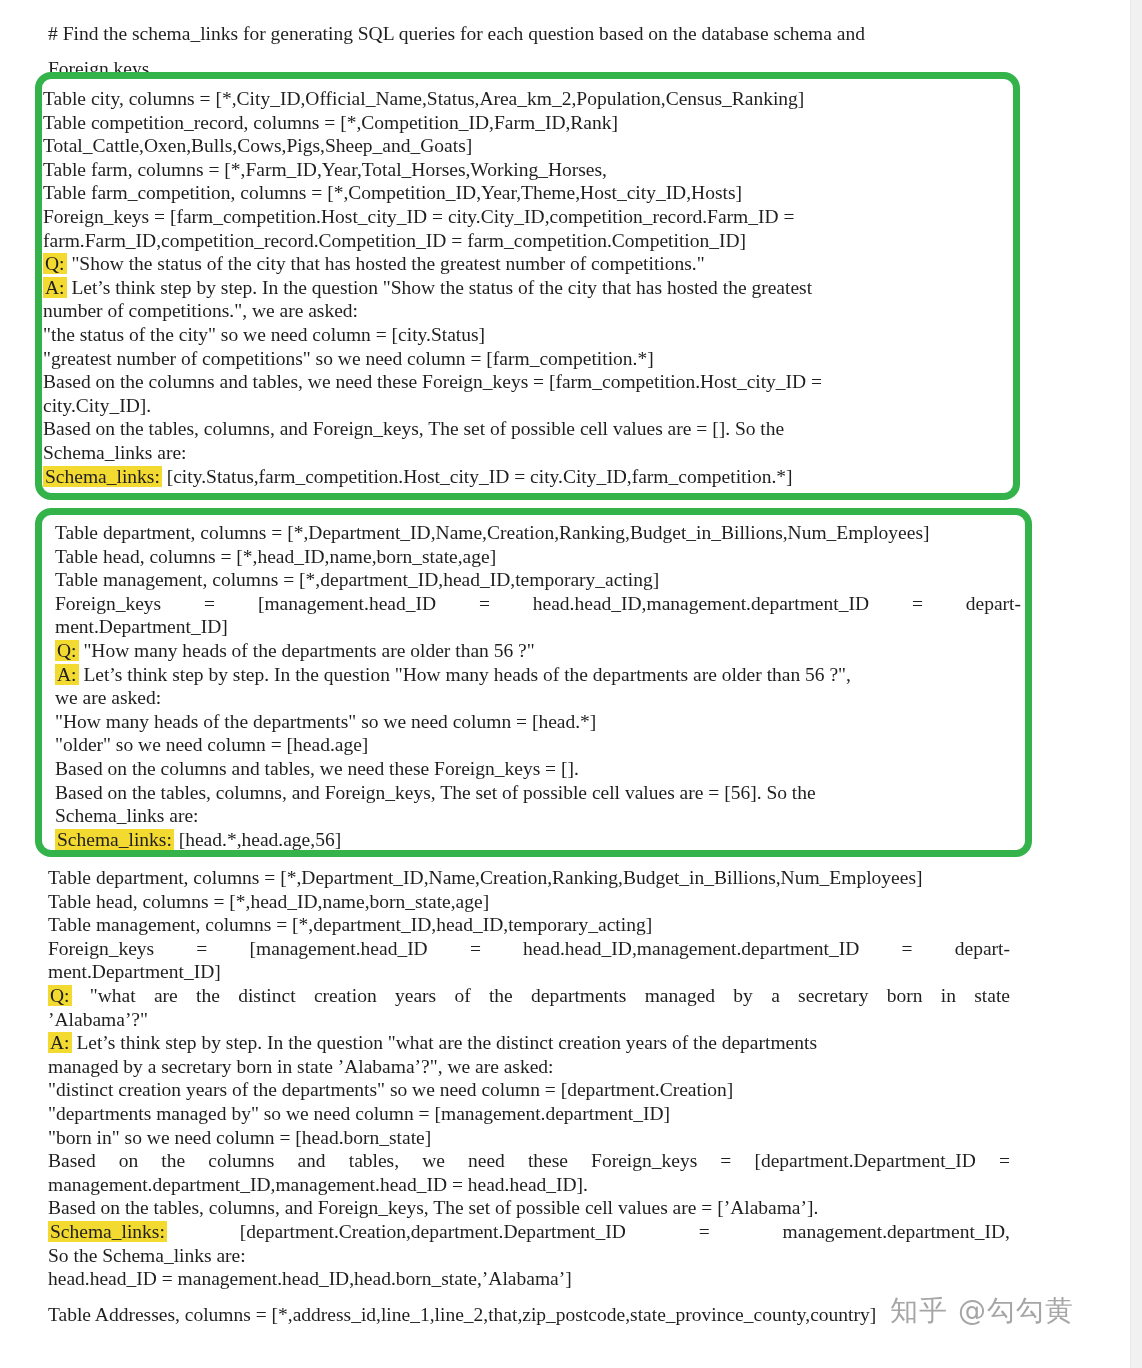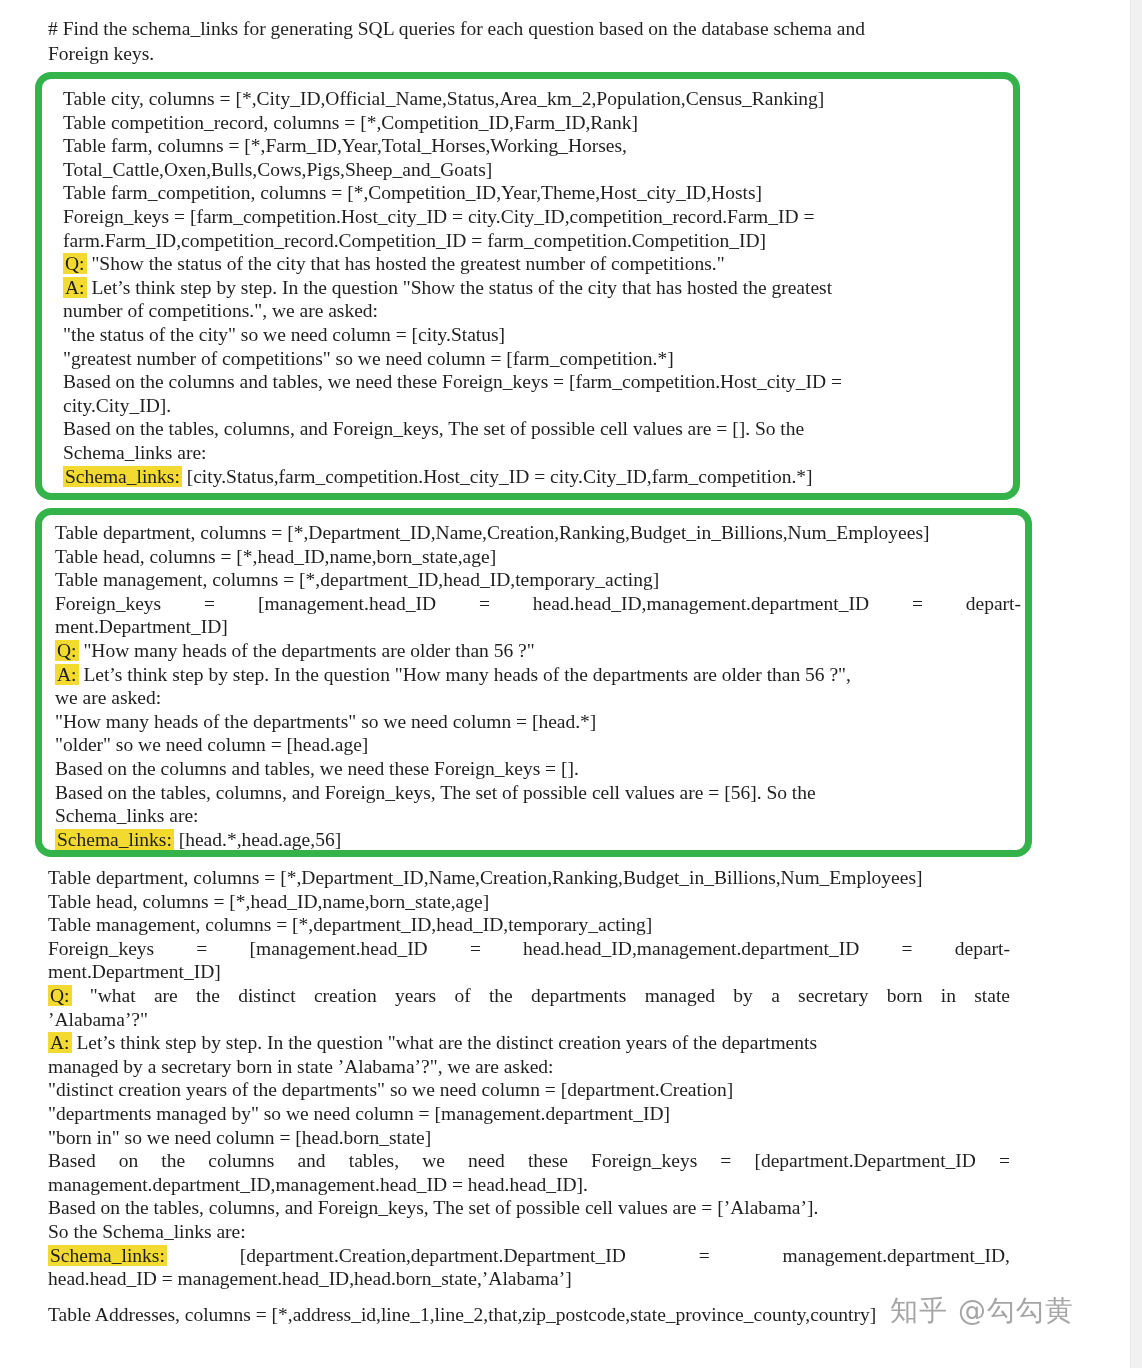--- a/index.html
+++ b/index.html
@@ -9,30 +9,30 @@
     --wm:#a6a6a6;
     --sb:#f1f1f2;
   }
   html,body{margin:0;padding:0;}
   body{
     width:1142px;height:1368px;position:relative;background:#ffffff;
     font-family:"Liberation Serif","DejaVu Serif",serif;
     font-size:19.5px;color:var(--text);overflow:hidden;
   }
   .header{
-    position:absolute;left:48px;top:16px;width:880px;line-height:25px;
+    position:absolute;left:48px;top:16px;width:880px;line-height:35px;
   }
   .section{position:absolute;}
   .boxed{
     border:7px solid var(--green);
     border-radius:16px;
     box-sizing:border-box;
     background:#ffffff;
   }
-  .box1{left:35px;top:72px;width:985px;height:428px;padding:8px 4px 4px 21px;}
+  .box1{left:35px;top:72px;width:985px;height:428px;padding:8px 4px 4px 1px;}
   .box2{left:35px;top:508px;width:997px;height:349px;padding:6px 4px 4px 13px;}
   .sec3{left:48px;top:866px;width:962px;}
   .sec4{left:48px;top:1303px;width:1010px;}
   .line{
     line-height:23.6px;white-space:nowrap;
   }
   .line.just{
     white-space:normal;
     text-align:justify;
     text-align-last:justify;
@@ -54,22 +54,22 @@
   }
 </style>
 </head>
 <body>
 
 <div class="header"># Find the schema_links for generating SQL queries for each question based on the database schema and Foreign keys.</div>
 
 <div class="section boxed box1">
     <div class="line"><span>Table city, columns = [*,City_ID,Official_Name,Status,Area_km_2,Population,Census_Ranking]</span></div>
     <div class="line"><span>Table competition_record, columns = [*,Competition_ID,Farm_ID,Rank]</span></div>
+    <div class="line"><span>Total_Cattle,Oxen,Bulls,Cows,Pigs,Sheep_and_Goats]</span></div>
     <div class="line"><span>Table farm, columns = [*,Farm_ID,Year,Total_Horses,Working_Horses,</span></div>
-    <div class="line"><span>Total_Cattle,Oxen,Bulls,Cows,Pigs,Sheep_and_Goats]</span></div>
     <div class="line"><span>Table farm_competition, columns = [*,Competition_ID,Year,Theme,Host_city_ID,Hosts]</span></div>
     <div class="line"><span>Foreign_keys = [farm_competition.Host_city_ID = city.City_ID,competition_record.Farm_ID =</span></div>
     <div class="line"><span>farm.Farm_ID,competition_record.Competition_ID = farm_competition.Competition_ID]</span></div>
     <div class="line"><span class="hl">Q:</span><span> "Show the status of the city that has hosted the greatest number of competitions."</span></div>
     <div class="line"><span class="hl">A:</span><span> Let’s think step by step. In the question "Show the status of the city that has hosted the greatest</span></div>
     <div class="line"><span>number of competitions.", we are asked:</span></div>
     <div class="line"><span>"the status of the city" so we need column = [city.Status]</span></div>
     <div class="line"><span>"greatest number of competitions" so we need column = [farm_competition.*]</span></div>
     <div class="line"><span>Based on the columns and tables, we need these Foreign_keys = [farm_competition.Host_city_ID =</span></div>
     <div class="line"><span>city.City_ID].</span></div>
@@ -102,22 +102,22 @@
     <div class="line just"><span class="hl">Q:</span><span> "what are the distinct creation years of the departments managed by a secretary born in state</span></div>
     <div class="line"><span>’Alabama’?"</span></div>
     <div class="line"><span class="hl">A:</span><span> Let’s think step by step. In the question "what are the distinct creation years of the departments</span></div>
     <div class="line"><span>managed by a secretary born in state ’Alabama’?", we are asked:</span></div>
     <div class="line"><span>"distinct creation years of the departments" so we need column = [department.Creation]</span></div>
     <div class="line"><span>"departments managed by" so we need column = [management.department_ID]</span></div>
     <div class="line"><span>"born in" so we need column = [head.born_state]</span></div>
     <div class="line just"><span>Based on the columns and tables, we need these Foreign_keys = [department.Department_ID =</span></div>
     <div class="line"><span>management.department_ID,management.head_ID = head.head_ID].</span></div>
     <div class="line"><span>Based on the tables, columns, and Foreign_keys, The set of possible cell values are = [’Alabama’].</span></div>
+    <div class="line just"><span class="hl">Schema_links:</span><span> [department.Creation,department.Department_ID = management.department_ID,</span></div>
     <div class="line"><span>So the Schema_links are:</span></div>
-    <div class="line just"><span class="hl">Schema_links:</span><span> [department.Creation,department.Department_ID = management.department_ID,</span></div>
     <div class="line"><span>head.head_ID = management.head_ID,head.born_state,’Alabama’]</span></div>
   </div>
 <div class="section sec4">
     <div class="line"><span>Table Addresses, columns = [*,address_id,line_1,line_2,that,zip_postcode,state_province_county,country]</span></div>
   </div>
 
 <div class="scrollbar"></div>
 <div class="watermark">知乎 @勾勾黄</div>
 
 </body></html>

